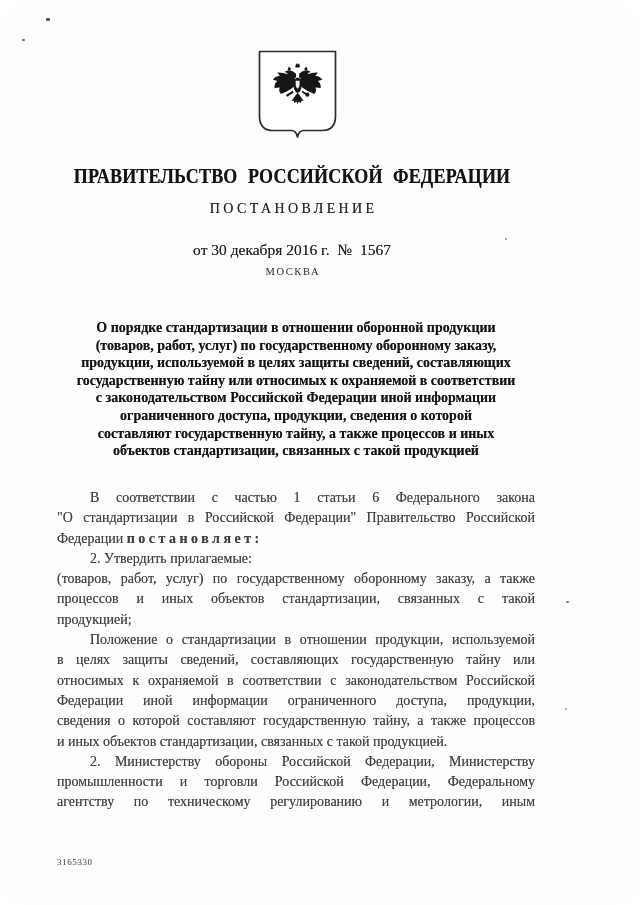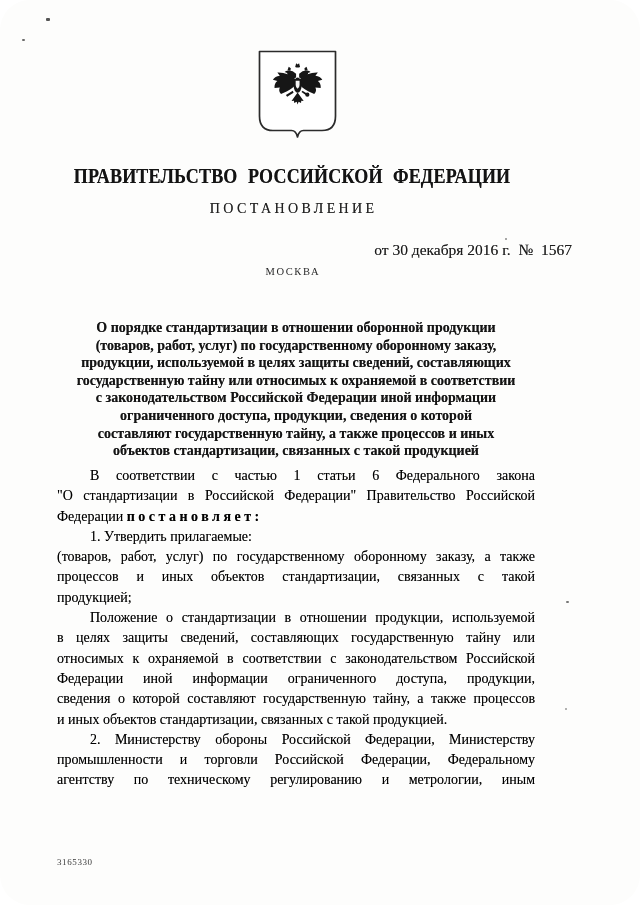--- a/index.html
+++ b/index.html
@@ -25,41 +25,41 @@
     white-space:nowrap;
   }
   .doc-type{
     left:12px;top:201px;width:560px;
     text-align:center;font-size:14px;color:#222;
     letter-spacing:3.4px;text-indent:3.4px;
     text-shadow:0 0 0.4px rgba(0,0,0,0.5);
   }
   .date-line{
     left:12px;top:241px;width:560px;
-    text-align:right;font-size:15.5px;color:#1c1c1c;
+    text-align:center;font-size:15.5px;color:#1c1c1c;
     white-space:pre;
     text-shadow:0 0 0.4px rgba(0,0,0,0.5);
   }
   .city{
     left:12px;top:266px;width:560px;
     text-align:center;font-size:10.5px;color:#2a2a2a;
     letter-spacing:1.6px;text-indent:1.6px;
   }
   
   .doc-title{
     left:57px;top:319px;width:478px;
     text-align:center;
     font-weight:bold;font-size:14px;line-height:17.6px;color:#141414;
     white-space:pre-line;
     text-shadow:0 0 0.5px rgba(0,0,0,0.55);
   }
   
   .body-text{
-    left:57px;top:466px;width:478px;
-    font-size:14px;line-height:20.3px;color:#000000;
+    left:57px;top:488px;width:478px;
+    font-size:14px;line-height:20.3px;color:#404040;
     text-shadow:0 0 0.4px rgba(0,0,0,0.45);
   }
   .bl{text-align:justify;text-align-last:justify;}
   .end{text-align:right;text-align-last:left;}
   .ind{text-indent:33px;}
   .emph{font-weight:bold;letter-spacing:3.5px;}
   
   .footer-code{
     left:57px;top:857px;
     font-size:9px;letter-spacing:0.6px;color:#3a3a3a;
@@ -121,21 +121,21 @@
 государственную тайну или относимых к охраняемой в соответствии
 с законодательством Российской Федерации иной информации
 ограниченного доступа, продукции, сведения о которой
 составляют государственную тайну, а также процессов и иных
 объектов стандартизации, связанных с такой продукцией</div>
 
   <div class="abs body-text">
     <div class="bl ind">В соответствии с частью 1 статьи 6 Федерального закона</div>
     <div class="bl">"О стандартизации в Российской Федерации" Правительство Российской</div>
     <div class="end"><span>Федерации</span> <span class="emph">постановляет:</span></div>
-    <div class="end ind">1. Утвердить прилагаемые:</div>
+    <div class="end ind">2. Утвердить прилагаемые:</div>
     <div class="bl">(товаров, работ, услуг) по государственному оборонному заказу, а также</div>
     <div class="bl">процессов и иных объектов стандартизации, связанных с такой</div>
     <div class="end">продукцией;</div>
     <div class="bl ind">Положение о стандартизации в отношении продукции, используемой</div>
     <div class="bl">в целях защиты сведений, составляющих государственную тайну или</div>
     <div class="bl">относимых к охраняемой в соответствии с законодательством Российской</div>
     <div class="bl">Федерации иной информации ограниченного доступа, продукции,</div>
     <div class="bl">сведения о которой составляют государственную тайну, а также процессов</div>
     <div class="end">и иных объектов стандартизации, связанных с такой продукцией.</div>
     <div class="bl ind">2. Министерству обороны Российской Федерации, Министерству</div>

